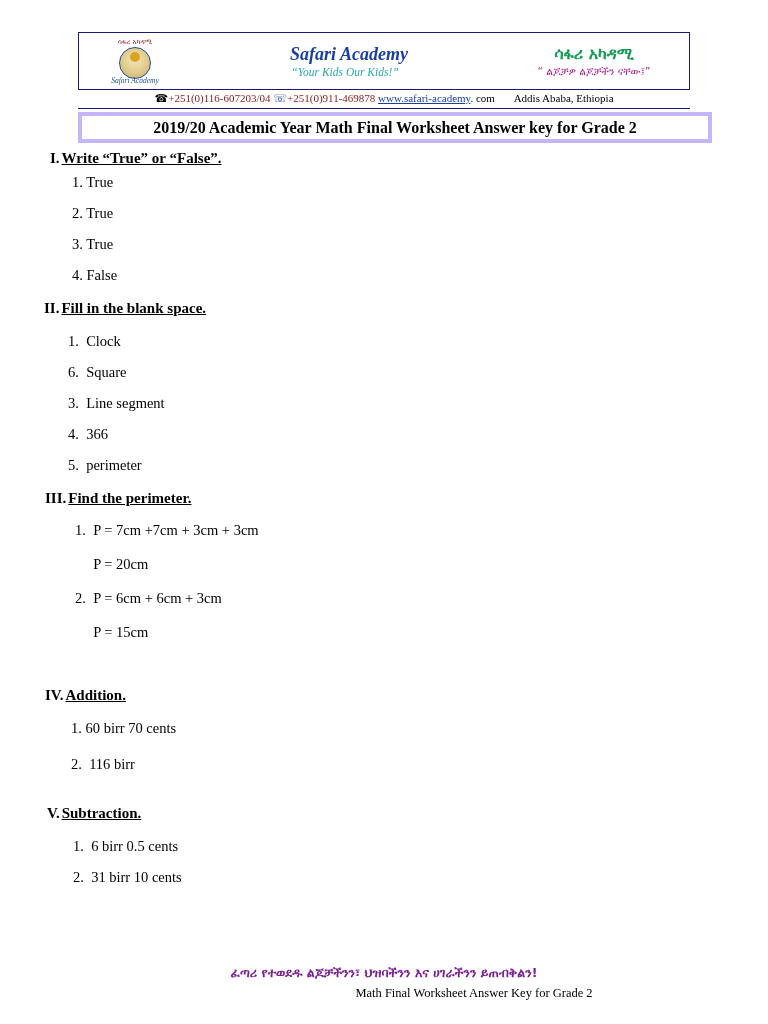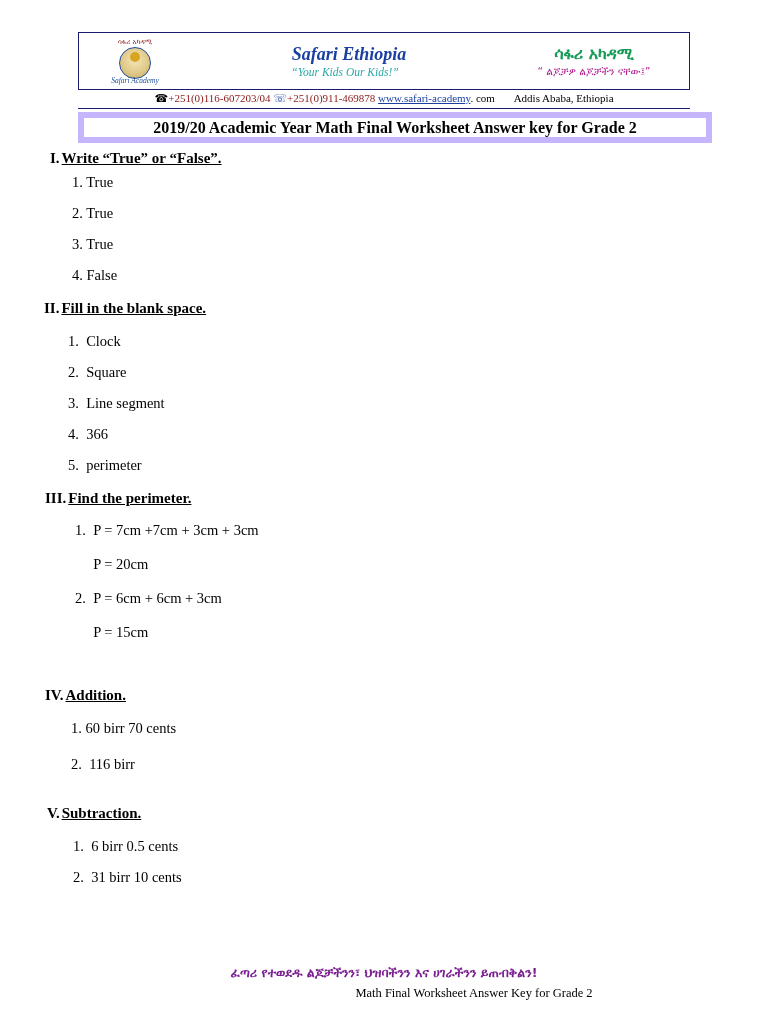--- a/index.html
+++ b/index.html
@@ -158,21 +158,21 @@
     border-top: 1px solid #1a1a6e;
   }
 
   
   .title-box {
     position: absolute;
     left: 78px;
     top: 112px;
     width: 634px;
     height: 31px;
-    border: 6px solid #c4b5fd;
+    border: 4px solid #c4b5fd;
     box-sizing: border-box;
     display: flex;
     align-items: center;
     justify-content: center;
   }
   .title-text {
     font-size: 16px;
     font-weight: bold;
     font-family: "Liberation Serif", serif;
   }
@@ -266,21 +266,21 @@
     <div class="logo-cell">
       <div class="logo">
         <div class="logo-amh">ሳፋሪ አካዳሚ</div>
         <div class="logo-circle"></div>
         <div class="logo-sun"></div>
         <div class="logo-text">Safari Academy</div>
       </div>
     </div>
     <div class="school-cell">
       <div class="school-name">
-        <span class="s1">Safari </span><span class="s2">Ethiopia</span>
+        <span class="s1">Safari </span><span class="s2">Academy</span>
       </div>
       <div class="motto">“Your Kids Our Kids!”</div>
     </div>
     <div class="amh-cell">
       <div class="amh-name">ሳፋሪ አካዳሚ</div>
       <div class="amh-motto">“ ልጆቻዎ ልጆቻችን ናቸው፤”</div>
     </div>
   </div>
 
   <div class="contact-bar">
@@ -308,21 +308,21 @@
         <li class="item">4. False</li>
       </ul>
     </div>
 
     <div class="section" id="sec-2">
       <div class="section-head sec-gap-head">
         <span class="numeral">II.</span><span class="heading-underline">Fill in the blank space.</span>
       </div>
       <ul class="items">
         <li class="item">1.  Clock</li>
-        <li class="item">2.  Square</li>
+        <li class="item">6.  Square</li>
         <li class="item">3.  Line segment</li>
         <li class="item">4.  366</li>
         <li class="item">5.  perimeter</li>
       </ul>
     </div>
 
     <div class="section" id="sec-3">
       <div class="section-head sec-gap-head">
         <span class="numeral">III.</span><span class="heading-underline">Find the perimeter.</span>
       </div>

